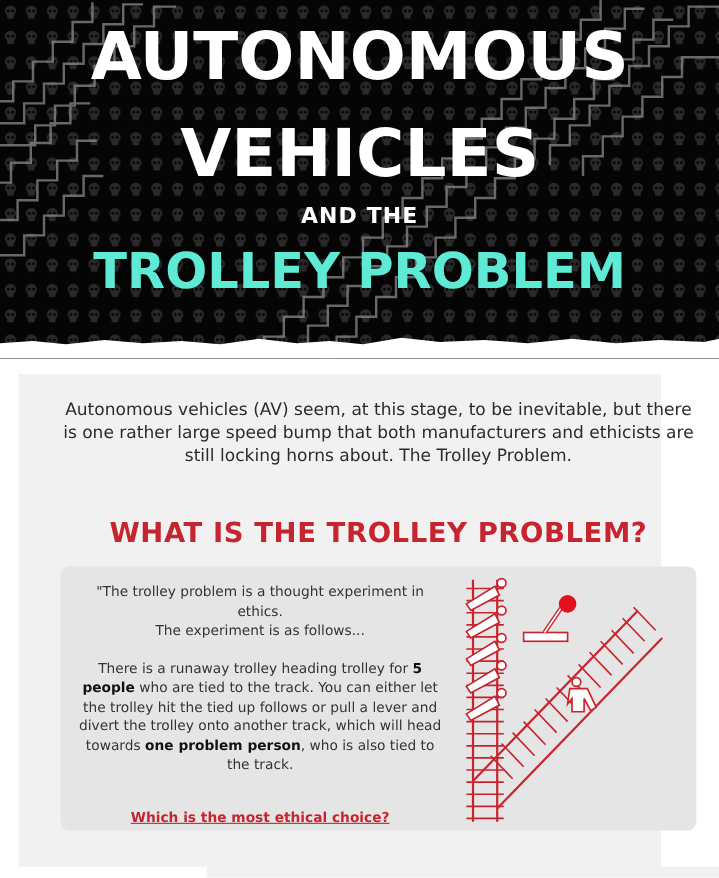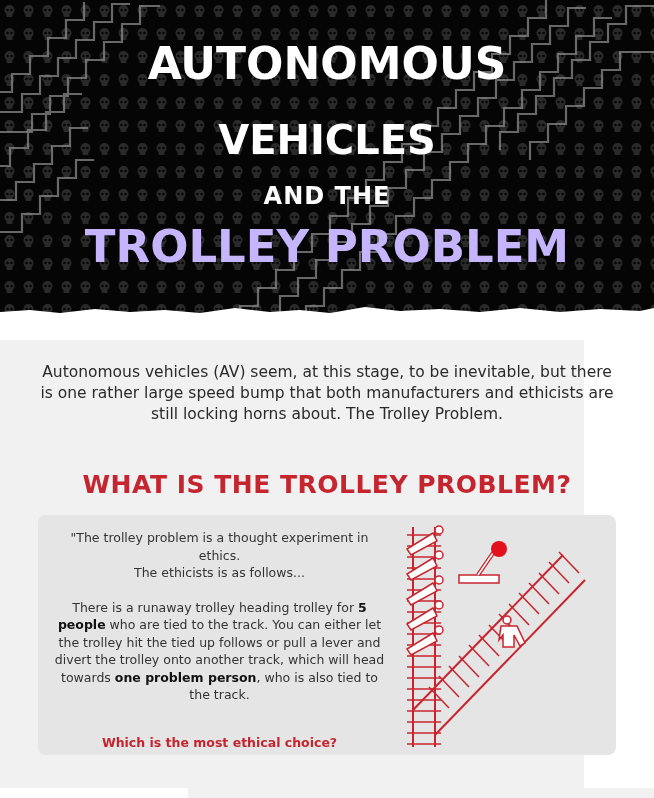--- a/index.html
+++ b/index.html
@@ -7,28 +7,28 @@
   body { font-family: "DejaVu Sans", sans-serif; position: relative; }
 
   
   .hero {
     position: absolute; left: 0; top: 0; width: 654px; height: 326px;
     background-color: #050505;
     overflow: hidden;
   }
   .hero svg.bg { position: absolute; left: 0; top: 0; }
   .hero-title { position: absolute; left: 0; width: 654px; text-align: center; font-family: "DejaVu Sans", sans-serif; font-weight: bold; letter-spacing: 1px; }
-  .t1 { top: 32px; font-size: 44px; color: #ffffff; line-height: 64px; letter-spacing: 0px; }
-  .t2 { top: 108px; font-size: 40px; color: #ffffff; line-height: 64px; letter-spacing: 0px; }
-  .t3 { top: 180px; font-size: 24px; color: #ffffff; line-height: 32px; }
-  .t4 { top: 222px; font-size: 45px; color: #c4b5fd; line-height: 50px; letter-spacing: 0px; }
+  .t1 { top: 20px; font-size: 60px; color: #ffffff; line-height: 64px; letter-spacing: 0px; }
+  .t2 { top: 108px; font-size: 60px; color: #ffffff; line-height: 64px; letter-spacing: 0px; }
+  .t3 { top: 180px; font-size: 20px; color: #ffffff; line-height: 32px; }
+  .t4 { top: 222px; font-size: 45px; color: #5eead4; line-height: 50px; letter-spacing: 0px; }
 
   
   .content {
-    position: absolute; left: 0; top: 340px; width: 584px; height: 448px;
+    position: absolute; left: 17px; top: 340px; width: 584px; height: 448px;
     background: #f1f1f1;
   }
   .intro {
     position: absolute; left: 40px; top: 22px; width: 574px; text-align: center;
     font-family: "DejaVu Sans", sans-serif; font-size: 15.5px; line-height: 21px; color: #2a2a2a;
     font-weight: normal;
   }
   .section-title {
     position: absolute; left: 0; top: 130px; width: 654px; text-align: center;
     font-family: "DejaVu Sans", sans-serif; font-weight: bold; font-size: 25px; color: #c5252f;
@@ -40,21 +40,21 @@
   }
   .quote {
     position: absolute; left: 14px; top: 14px; width: 335px; text-align: center;
     font-family: "DejaVu Sans", sans-serif; font-size: 12.5px; line-height: 17.5px; color: #333333;
   }
   .quote p { margin: 0; }
   .quote .gap { height: 17px; }
   .quote b { color: #111111; font-weight: bold; }
   .question {
     position: absolute; left: 14px; top: 220px; width: 335px; text-align: center;
-    font-size: 12.5px; font-weight: bold; color: #c5252f;
+    font-size: 12.5px; font-weight: bold; color: #c5252f; text-decoration: underline;
   }
   .illustration { position: absolute; left: 355px; top: 0px; }
 
   .foot-white { position: absolute; left: 0; top: 788px; width: 188px; height: 10px; background: #ffffff; }
   .foot-grey { position: absolute; left: 188px; top: 788px; width: 466px; height: 10px; background: #f1f1f1; }
 </style>
 </head>
 <body>
 
 <div class="hero">
@@ -96,21 +96,21 @@
   <div class="hero-title t4">TROLLEY PROBLEM</div>
 </div>
 
 <div class="content">
   <div class="intro">Autonomous vehicles (AV) seem, at this stage, to be inevitable, but there is one rather large speed bump that both manufacturers and ethicists are still locking horns about. The Trolley Problem.</div>
   <div class="section-title">WHAT IS THE TROLLEY PROBLEM?</div>
 
   <div class="panel">
     <div class="quote">
       <p>"The trolley problem is a thought experiment in ethics.</p>
-      <p>The ethicists is as follows...</p>
+      <p>The experiment is as follows...</p>
       <div class="gap"></div>
       <p><span>There is a runaway trolley heading trolley for </span><b>5 people</b><span> who are tied to the track. You can either let the trolley hit the tied up follows or pull a lever and divert the trolley onto another track, which will head towards </span><b>one problem person</b><span>, who is also tied to the track.</span></p>
     </div>
     <div class="question">Which is the most ethical choice?</div>
 
     <svg class="illustration" width="220" height="240">
 
       <g stroke="#c9242e" stroke-width="2">
         <line x1="20" y1="12" x2="20" y2="232"></line>
         <line x1="42" y1="12" x2="42" y2="232"></line>

